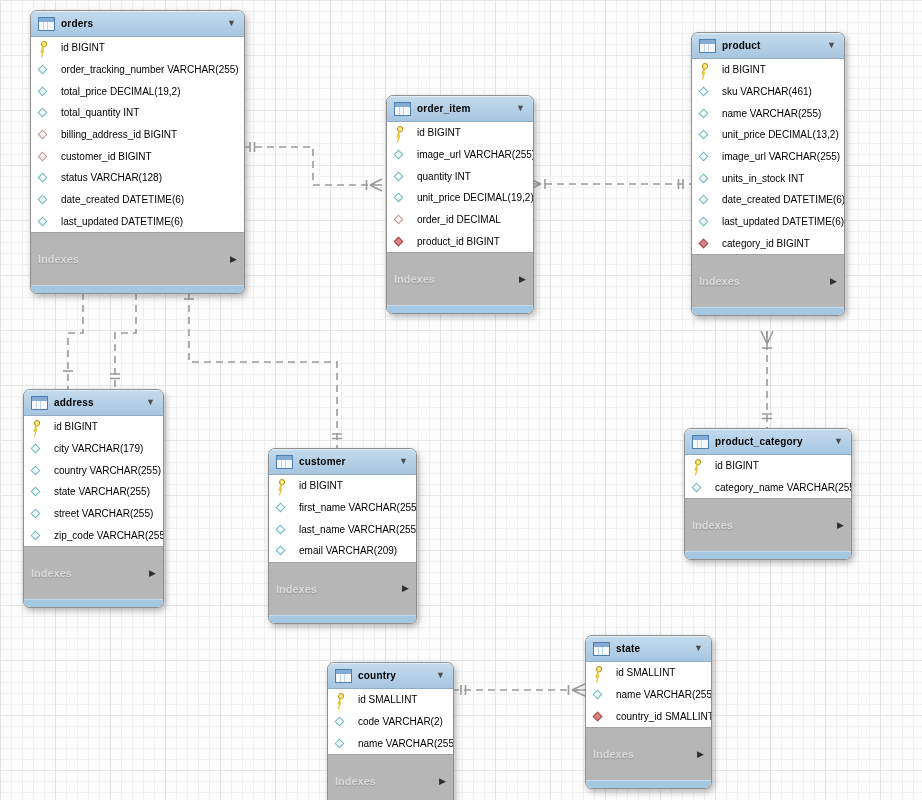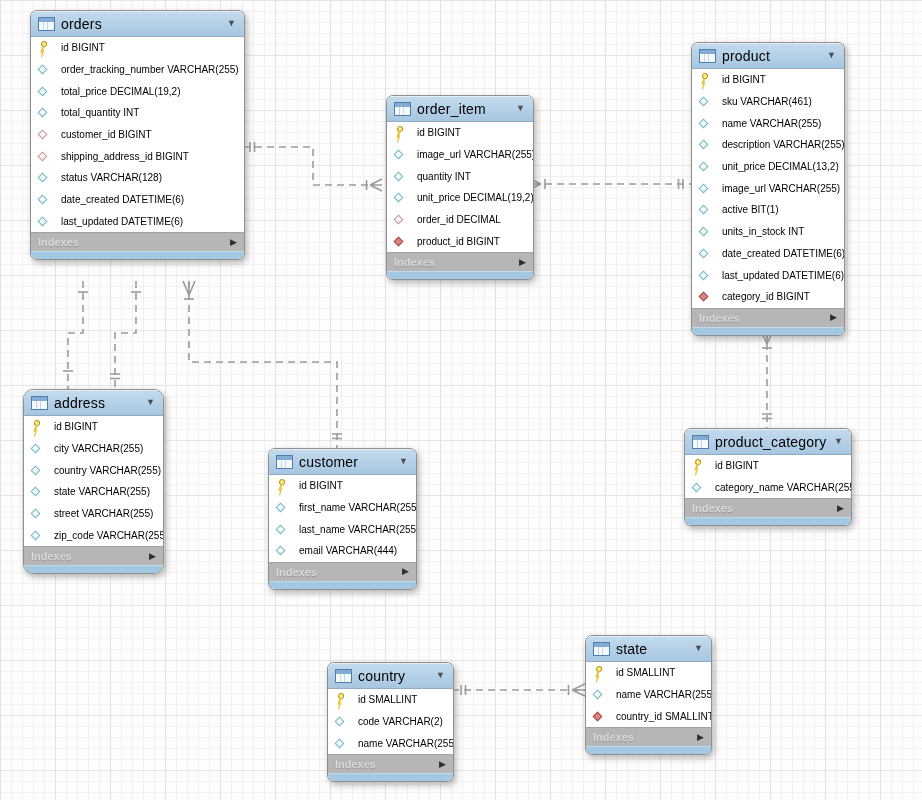--- a/index.html
+++ b/index.html
@@ -33,21 +33,21 @@
     box-shadow:inset 0 1px 0 rgba(255,255,255,.55);
   }
   .table-icon{
     width:15px;height:12px;flex:0 0 15px;
     border:1px solid #4d7fae;
     background-color:#f5f9fc;
     background-image:
       linear-gradient(180deg,#84abd1 0 4px,transparent 4px),
       linear-gradient(90deg,transparent 0 4px,#c2d6e8 4px 5px,transparent 5px 8px,#c2d6e8 8px 9px,transparent 9px);
   }
-  .card-title{font-weight:normal;font-size:14px;color:#000;letter-spacing:.2px;white-space:nowrap;}
+  .card-title{font-weight:bold;font-size:10px;color:#000;letter-spacing:.2px;white-space:nowrap;}
   .collapse{margin-left:auto;color:#4c4c4c;font-size:9px;line-height:1;}
   .rows{background:#fff;}
   .col-row{display:flex;align-items:center;height:21.7px;padding:0 6px;background:#fff;}
   .col-text{font-size:10px;color:#000;white-space:nowrap;margin-left:12px;}
   .icon-key{position:relative;width:12px;height:13px;flex:0 0 12px;transform:rotate(18deg);}
   .icon-key::before{
     content:"";position:absolute;left:3px;top:0;width:6px;height:6px;box-sizing:border-box;
     border:1.7px solid #bd9316;border-radius:50%;background:#ffec8d;
   }
   .icon-key::after{
@@ -55,21 +55,21 @@
     box-shadow:1.5px 3px 0 -.5px #e7c437,1.5px 5px 0 -.5px #e7c437;
   }
   .icon-diamond{
     width:7px;height:7px;flex:0 0 7px;box-sizing:border-box;margin:0 3px 0 2px;
     transform:rotate(45deg);
     border:1.5px solid #6ab7c4;
     background:linear-gradient(135deg,#ffffff 30%,#def1f4);
   }
   .icon-diamond.fk{border-color:#c98f8f;background:linear-gradient(135deg,#fff 30%,#f7e6e6);}
   .icon-diamond.fkreq{border-color:#a84848;background:#d98585;}
-  .card-footer{height:18px;display:flex;align-items:center;padding:0 7px;background:#b6b6b6;border-top:1px solid #a2a2a2;}
+  .card-footer{height:18px;display:flex;align-items:center;padding:17px 7px;background:#b6b6b6;border-top:1px solid #a2a2a2;}
   .footer-label{font-weight:bold;font-size:11px;color:#dadada;text-shadow:0 1px 1px #969696;}
   .footer-arrow{margin-left:auto;color:#2e2e2e;font-size:9px;line-height:1;}
   .card-strip{height:7px;background:#a5c8e2;border-top:1px solid #c3daec;}
 </style>
 </head>
 <body>
 
 <div class="canvas">
 
   <svg class="wires" width="922" height="800">
@@ -140,25 +140,25 @@
         <div class="col-row">
           <span class="icon-diamond"></span>
           <span class="col-text">total_price DECIMAL(19,2)</span>
         </div>
         <div class="col-row">
           <span class="icon-diamond"></span>
           <span class="col-text">total_quantity INT</span>
         </div>
         <div class="col-row">
           <span class="icon-diamond fk"></span>
+          <span class="col-text">billing_address_id BIGINT</span>
+        </div>
+        <div class="col-row">
+          <span class="icon-diamond fk"></span>
           <span class="col-text">customer_id BIGINT</span>
-        </div>
-        <div class="col-row">
-          <span class="icon-diamond fk"></span>
-          <span class="col-text">shipping_address_id BIGINT</span>
         </div>
         <div class="col-row">
           <span class="icon-diamond"></span>
           <span class="col-text">status VARCHAR(128)</span>
         </div>
         <div class="col-row">
           <span class="icon-diamond"></span>
           <span class="col-text">date_created DATETIME(6)</span>
         </div>
         <div class="col-row">
@@ -205,54 +205,46 @@
           <span class="col-text">product_id BIGINT</span>
         </div>
       </div>
     <div class="card-footer">
       <span class="footer-label">Indexes</span>
       <span class="footer-arrow">▶</span>
     </div>
     <div class="card-strip"></div>
   </div>
 
-  <div class="table-card" style="left:691px;top:42px;width:152px;">
+  <div class="table-card" style="left:691px;top:32px;width:152px;">
     <div class="card-header">
       <span class="table-icon"></span>
       <span class="card-title">product</span>
       <span class="collapse">▼</span>
     </div>
     <div class="rows">
         <div class="col-row">
           <span class="icon-key"></span>
           <span class="col-text">id BIGINT</span>
         </div>
         <div class="col-row">
           <span class="icon-diamond"></span>
           <span class="col-text">sku VARCHAR(461)</span>
         </div>
         <div class="col-row">
           <span class="icon-diamond"></span>
           <span class="col-text">name VARCHAR(255)</span>
         </div>
         <div class="col-row">
           <span class="icon-diamond"></span>
-          <span class="col-text">description VARCHAR(255)</span>
-        </div>
-        <div class="col-row">
-          <span class="icon-diamond"></span>
           <span class="col-text">unit_price DECIMAL(13,2)</span>
         </div>
         <div class="col-row">
           <span class="icon-diamond"></span>
           <span class="col-text">image_url VARCHAR(255)</span>
-        </div>
-        <div class="col-row">
-          <span class="icon-diamond"></span>
-          <span class="col-text">active BIT(1)</span>
         </div>
         <div class="col-row">
           <span class="icon-diamond"></span>
           <span class="col-text">units_in_stock INT</span>
         </div>
         <div class="col-row">
           <span class="icon-diamond"></span>
           <span class="col-text">date_created DATETIME(6)</span>
         </div>
         <div class="col-row">
@@ -264,34 +256,34 @@
           <span class="col-text">category_id BIGINT</span>
         </div>
       </div>
     <div class="card-footer">
       <span class="footer-label">Indexes</span>
       <span class="footer-arrow">▶</span>
     </div>
     <div class="card-strip"></div>
   </div>
 
-  <div class="table-card" style="left:23px;top:389px;width:139px;border-radius:10px;">
+  <div class="table-card" style="left:23px;top:389px;width:139px;">
     <div class="card-header">
       <span class="table-icon"></span>
       <span class="card-title">address</span>
       <span class="collapse">▼</span>
     </div>
     <div class="rows">
         <div class="col-row">
           <span class="icon-key"></span>
           <span class="col-text">id BIGINT</span>
         </div>
         <div class="col-row">
           <span class="icon-diamond"></span>
-          <span class="col-text">city VARCHAR(255)</span>
+          <span class="col-text">city VARCHAR(179)</span>
         </div>
         <div class="col-row">
           <span class="icon-diamond"></span>
           <span class="col-text">country VARCHAR(255)</span>
         </div>
         <div class="col-row">
           <span class="icon-diamond"></span>
           <span class="col-text">state VARCHAR(255)</span>
         </div>
         <div class="col-row">
@@ -324,21 +316,21 @@
         <div class="col-row">
           <span class="icon-diamond"></span>
           <span class="col-text">first_name VARCHAR(255)</span>
         </div>
         <div class="col-row">
           <span class="icon-diamond"></span>
           <span class="col-text">last_name VARCHAR(255)</span>
         </div>
         <div class="col-row">
           <span class="icon-diamond"></span>
-          <span class="col-text">email VARCHAR(444)</span>
+          <span class="col-text">email VARCHAR(209)</span>
         </div>
       </div>
     <div class="card-footer">
       <span class="footer-label">Indexes</span>
       <span class="footer-arrow">▶</span>
     </div>
     <div class="card-strip"></div>
   </div>
 
   <div class="table-card" style="left:684px;top:428px;width:166px;">

